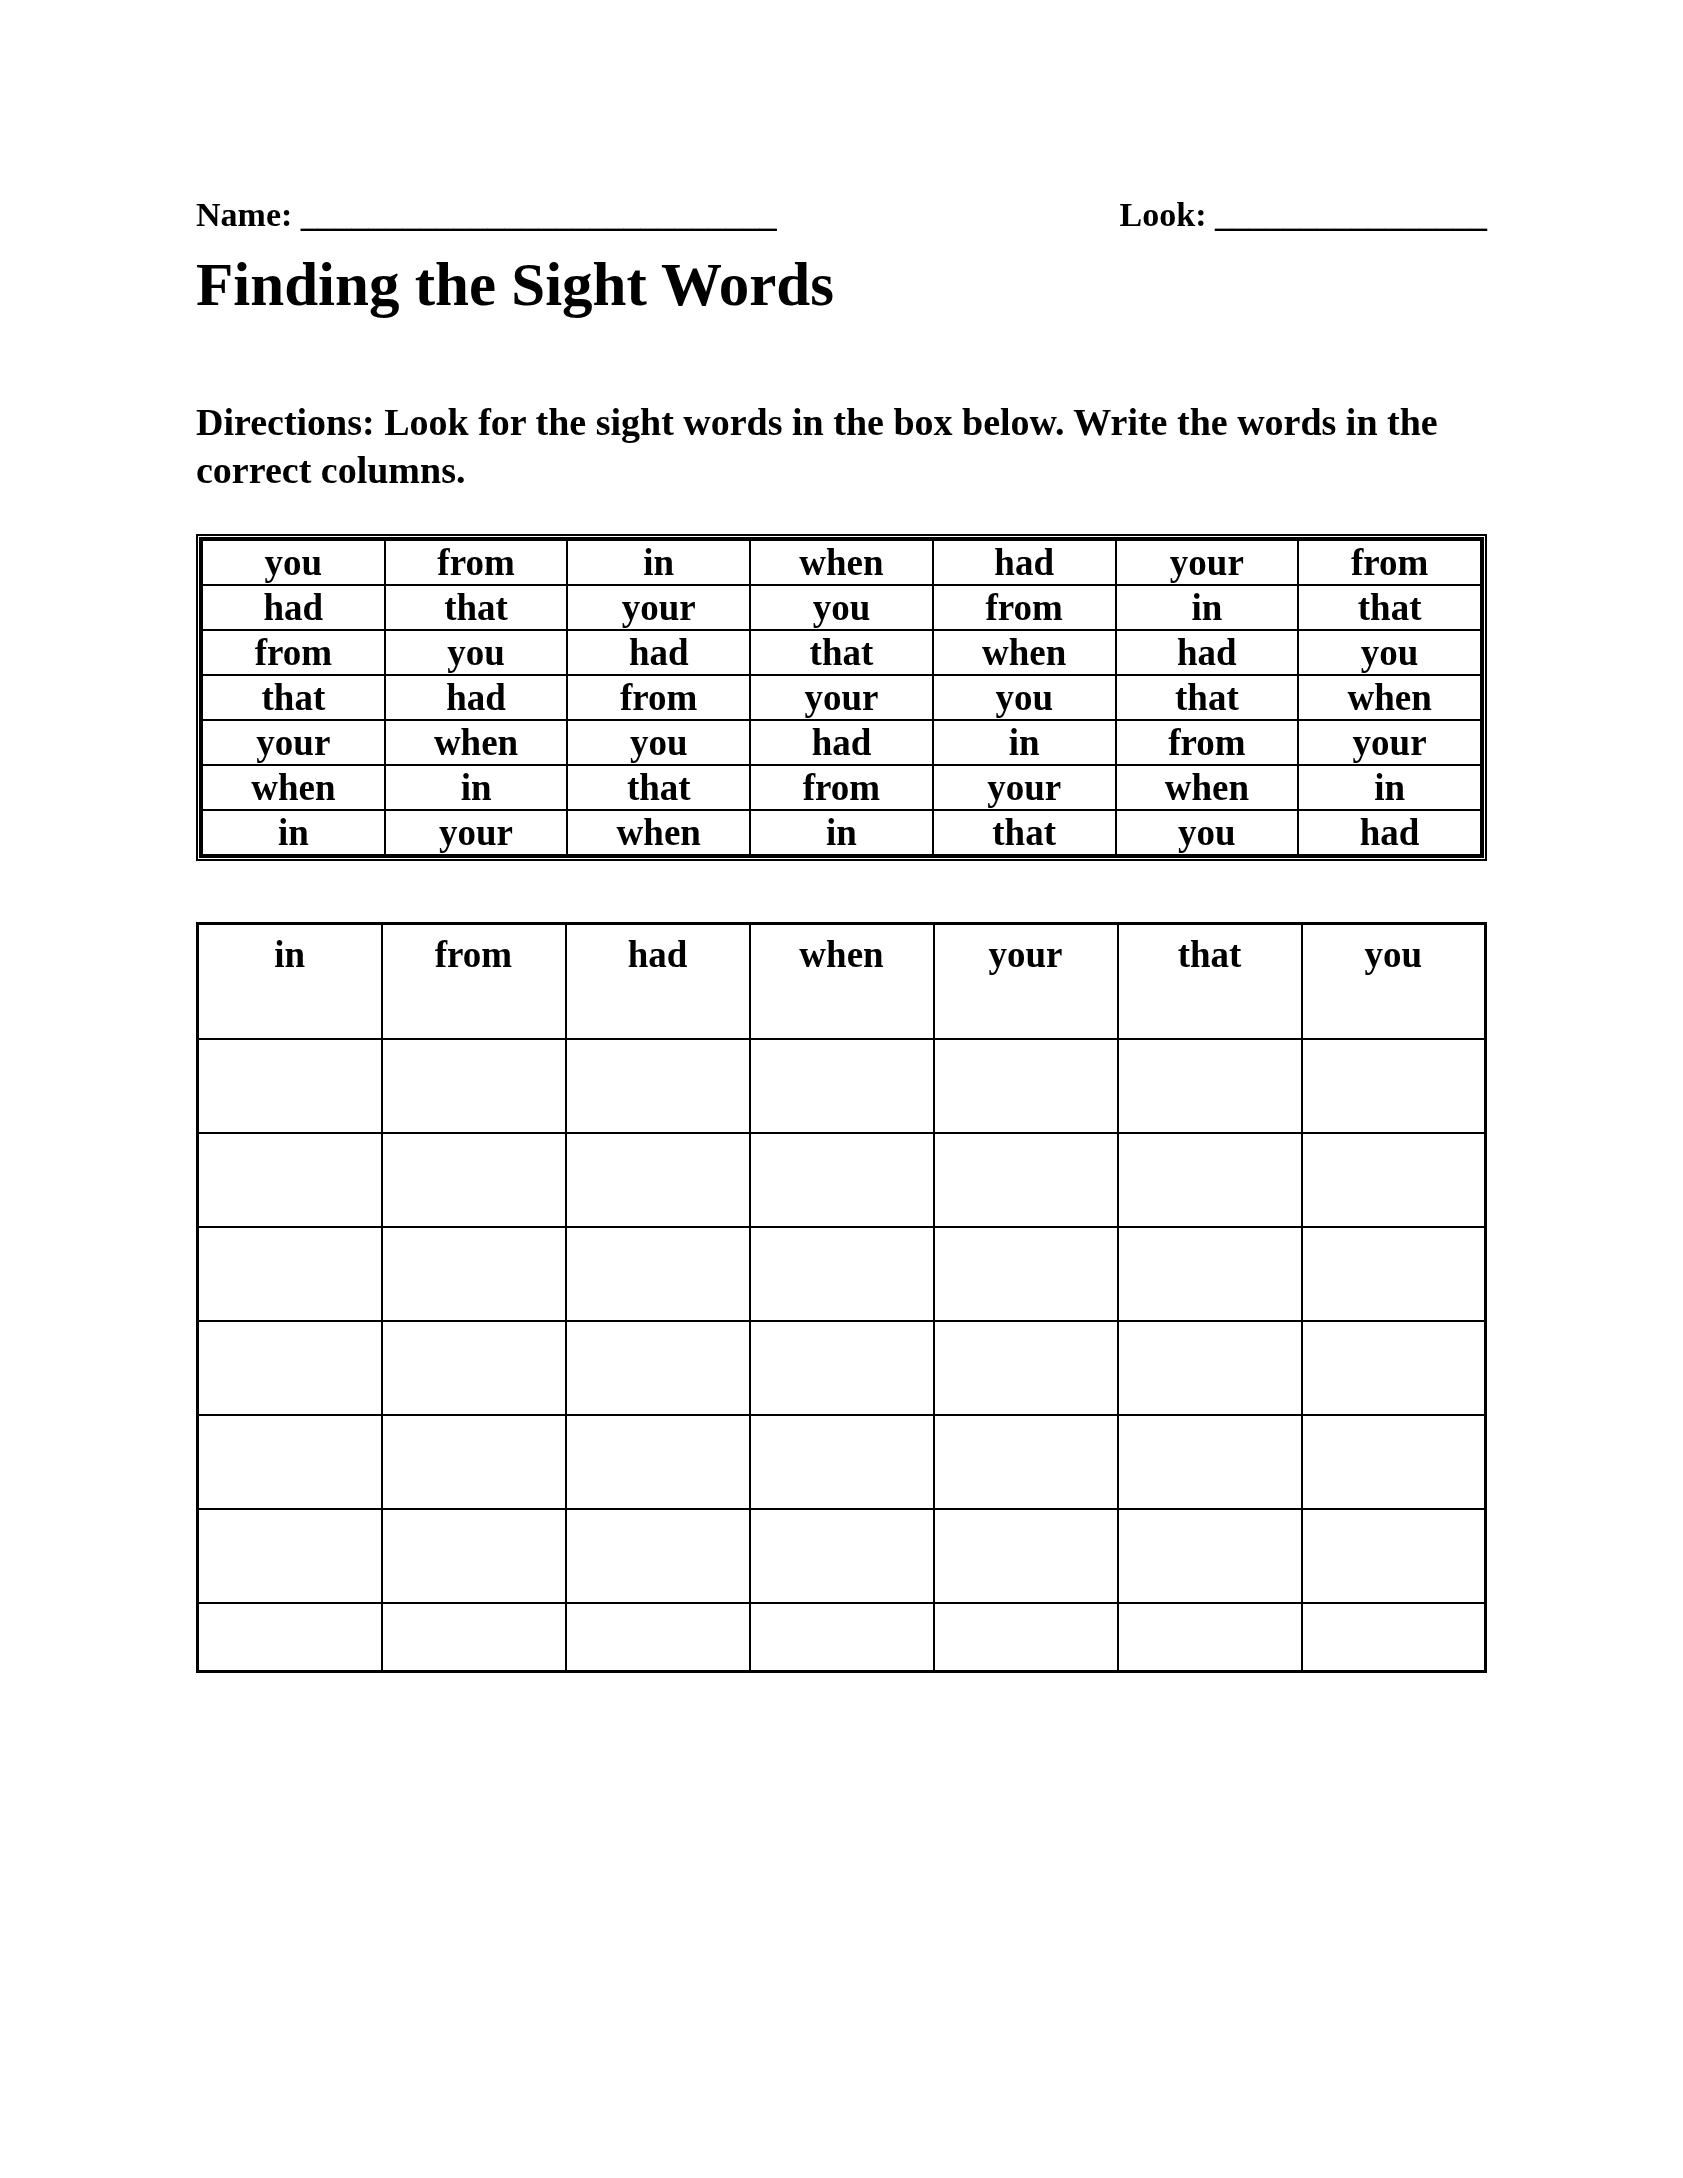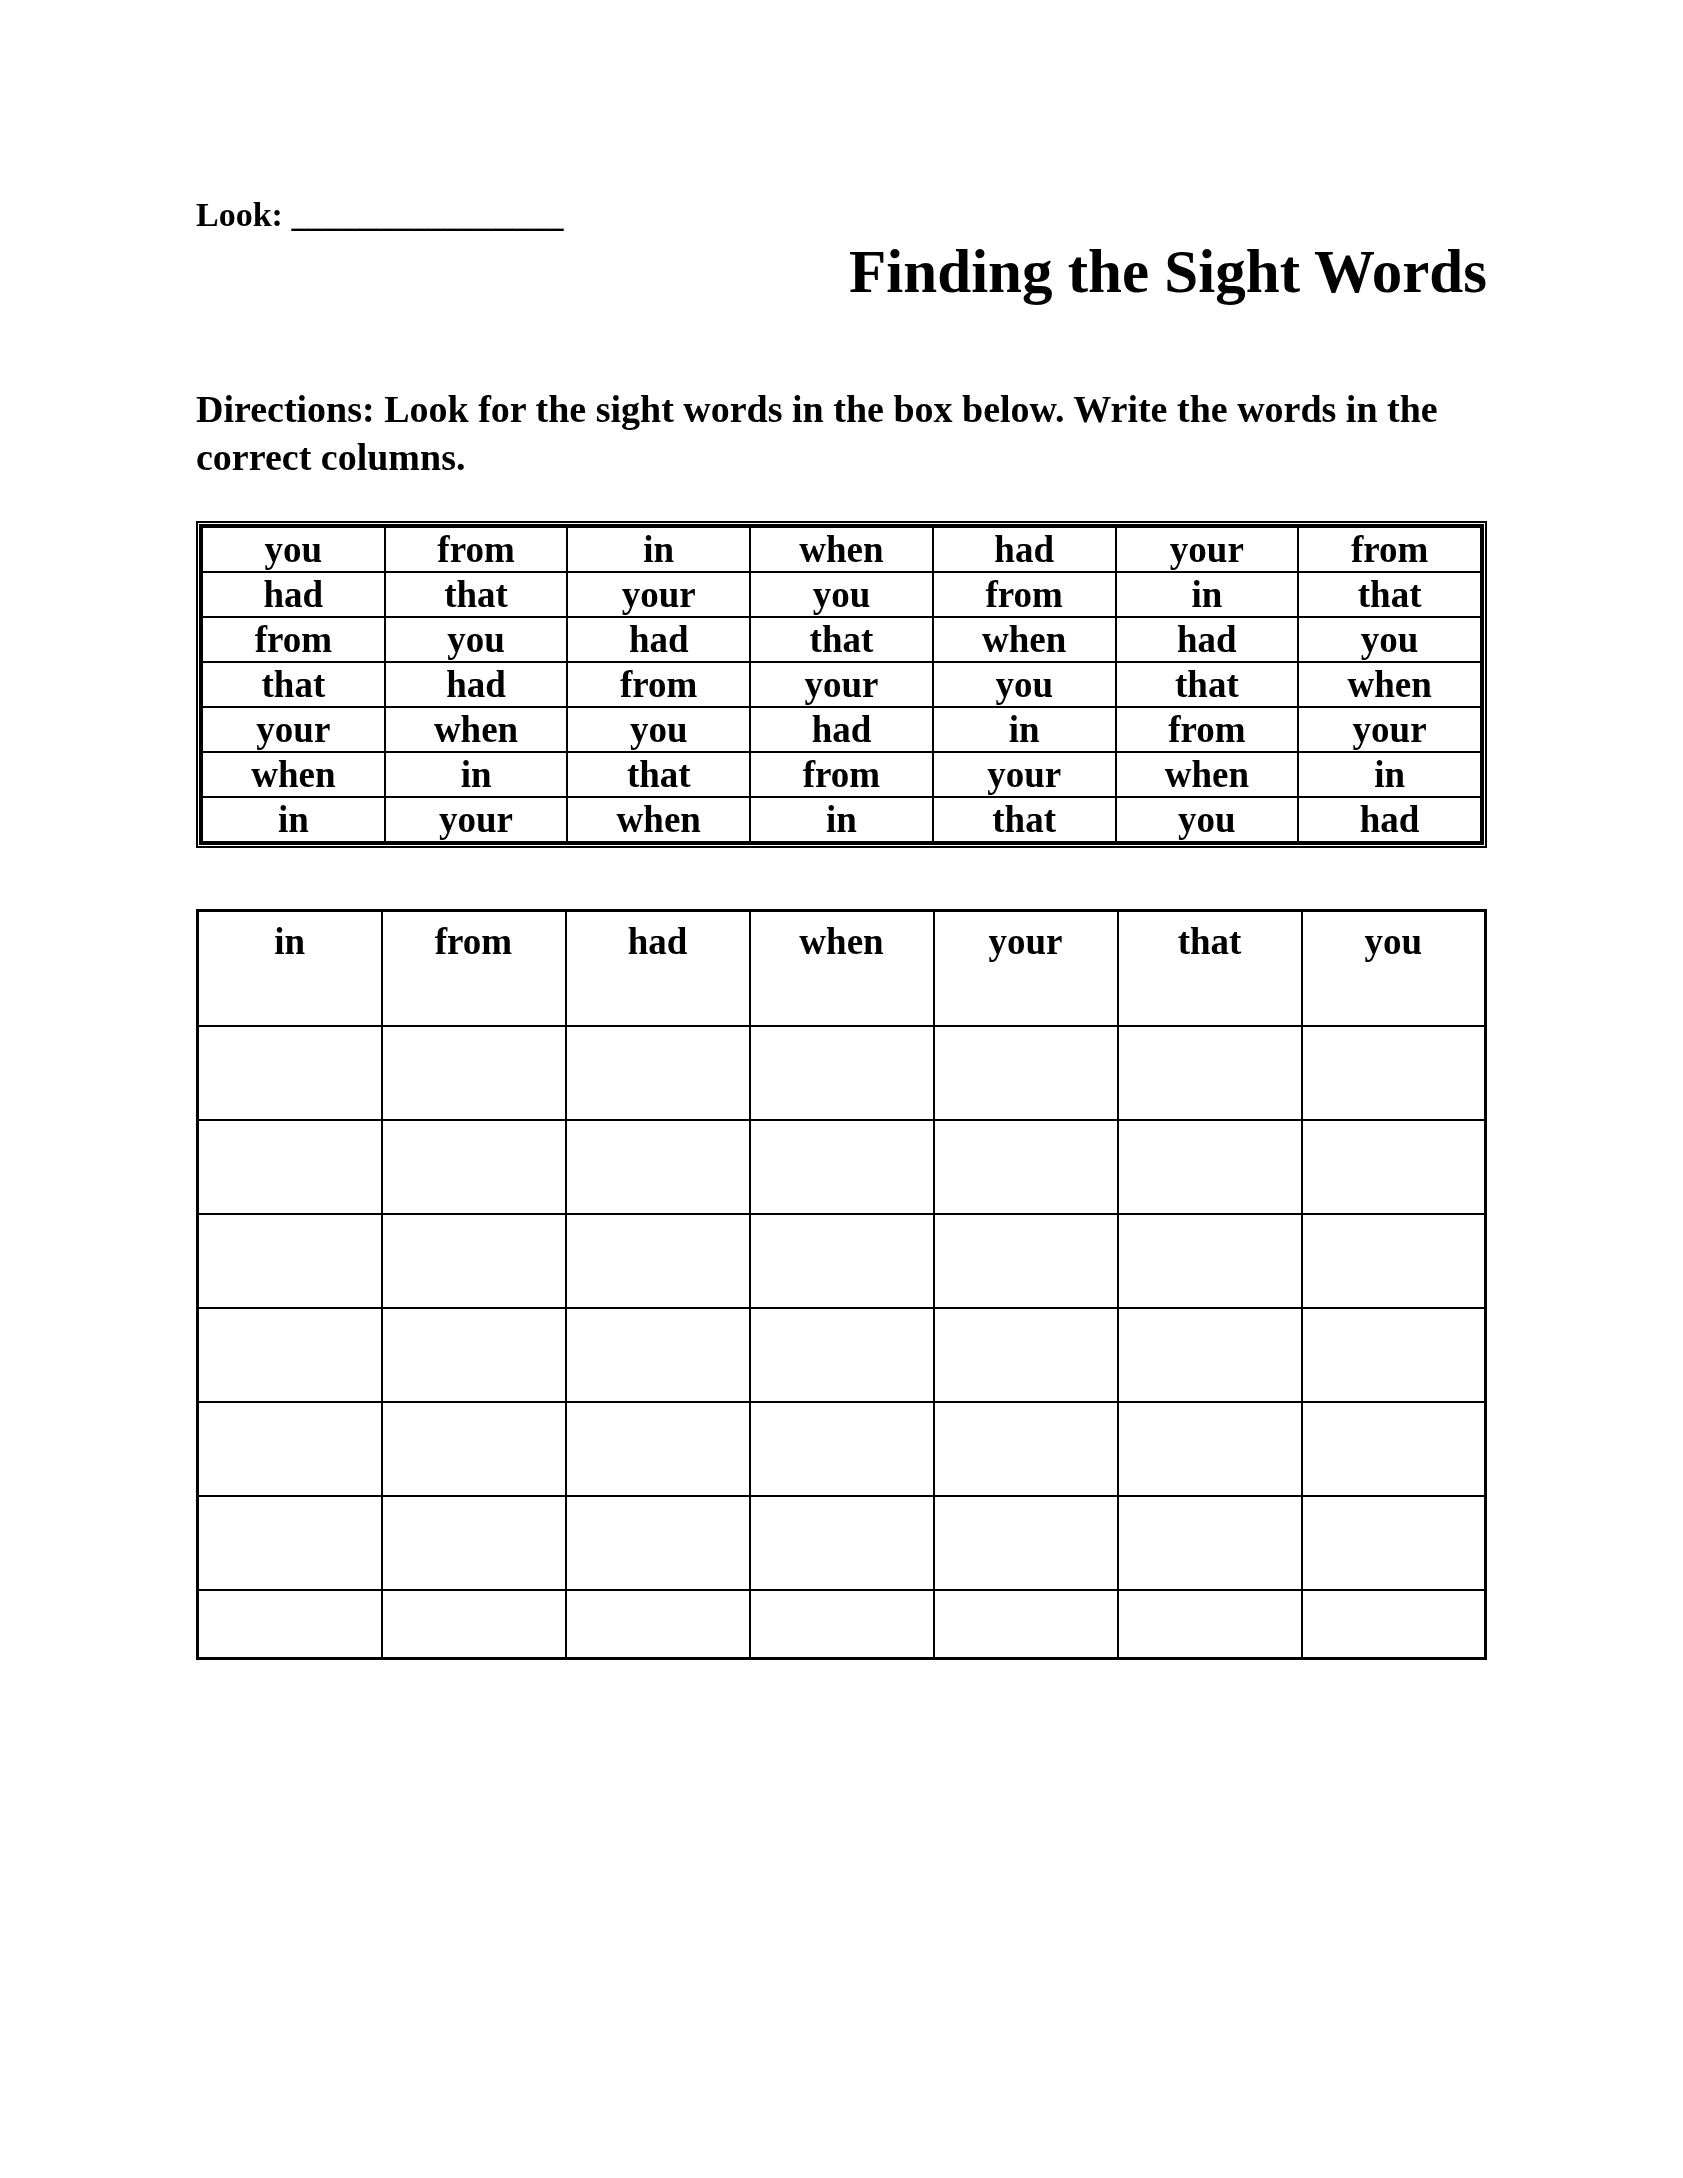--- a/index.html
+++ b/index.html
@@ -25,22 +25,22 @@
     display: flex;
     justify-content: space-between;
     align-items: baseline;
     font-size: 34px;
     white-space: nowrap;
   }
   .blank { letter-spacing: 0px; }
 
   
   .title {
-    margin-top: 3px;
-    text-align: right;
+    margin-top: 16px;
+    text-align: left;
     font-size: 61px;
     line-height: 1.15;
   }
 
   
   .directions {
     margin-top: 79px;
     font-size: 38px;
     line-height: 1.25;
     text-align: left;
@@ -93,20 +93,24 @@
     font-weight: bold;
     text-decoration: underline;
   }
 </style>
 </head>
 <body>
 
 <div class="sheet">
 
   <div class="name-date-row">
+    <span>
+      <span>Name:</span>
+      <span class="blank">____________________________</span>
+    </span>
     <span>
       <span>Look:</span>
       <span class="blank">________________</span>
     </span>
   </div>
 
   <div class="title">Finding the Sight Words</div>
 
   <div class="directions">Directions: Look for the sight words in the box below. Write the words in the correct columns.</div>
 

